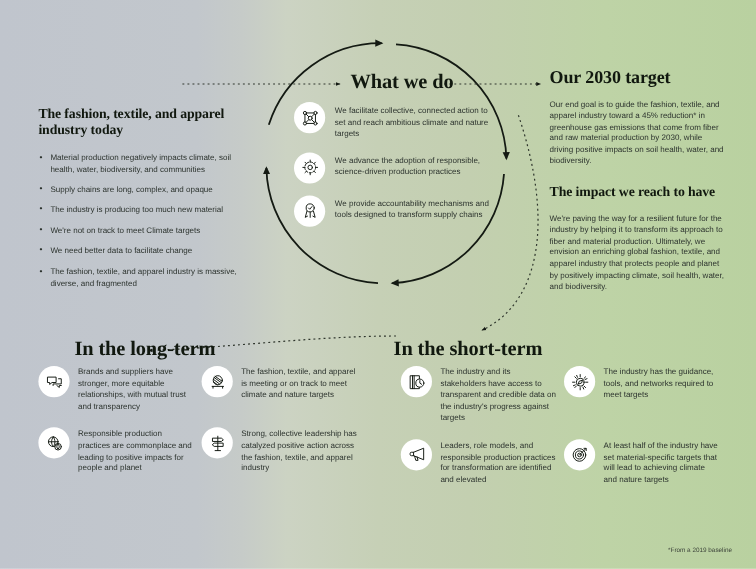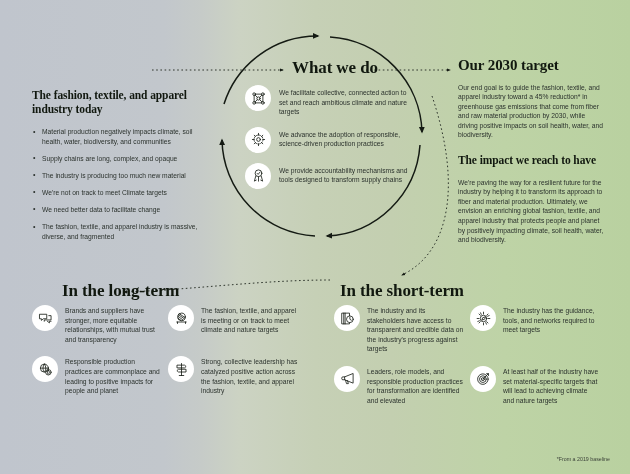--- a/index.html
+++ b/index.html
@@ -131,21 +131,21 @@
     margin: 10px 0 0 0;
   }
   #impact-title {
     margin-top: 14px;
     font-size: 11.5px;
     line-height: 13.5px;
   }
 
   
   #longterm-title { position: absolute; left: 48px; top: 284px; margin-left: 14px; }
-  #shortterm-title { position: absolute; left: 340px; top: 284px; }
+  #shortterm-title { position: absolute; left: 328px; top: 284px; }
 
   .quad {
     position: absolute;
     width: 272px;
   }
   #longterm-grid { left: 32px; top: 305px; }
   #shortterm-grid { left: 334px; top: 305px; }
 
   .quad-row {
     display: flex;

